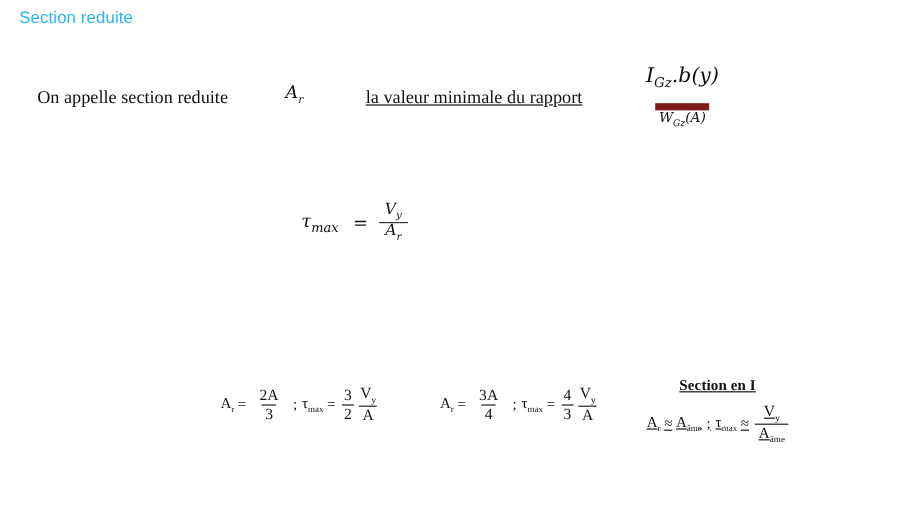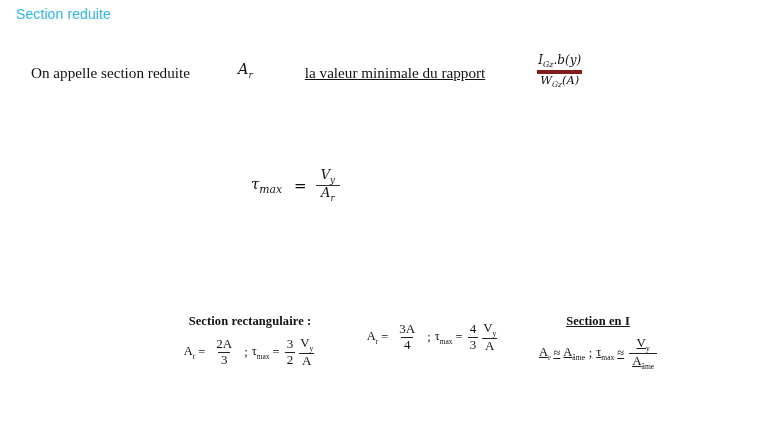--- a/index.html
+++ b/index.html
@@ -70,28 +70,28 @@
     align-items: center;
     vertical-align: middle;
     font-style: italic;
     font-family: "DejaVu Serif", "Liberation Serif", serif;
     line-height: 1.08;
     margin: 0 2px;
     position: relative;
     top: -1px;
   }
   .frac .num {
-    padding: 0 3px 0px 3px;
-    font-size: 12px;
+    padding: 0 3px 10px 3px;
+    font-size: 17px;
     white-space: nowrap;
   }
   .frac .den {
     padding: 0px 3px 0 3px;
     font-size: 11.5px;
-    border-top: 4px solid #7f1d1d;
+    border-top: 6px solid #7f1d1d;
     white-space: nowrap;
   }
   .frac .num sub, .frac .den sub {
     font-size: 0.66em;
   }
 
   
   .tau-formula {
     position: absolute;
     left: 251px;
@@ -236,21 +236,20 @@
   <span class="eq">=</span>
   <span class="bigfrac">
     <span class="num"><span>V</span><sub>y</sub></span>
     <span class="den"><span>A</span><sub>r</sub></span>
   </span>
 </div>
 
 <div class="sections">
 
   <div class="sec sec-rect">
-    <div class="sec-head">Section rectangulaire :</div>
     <div class="sec-body">
       <span class="lbl"><span>A</span><sub>r</sub></span>
       <span class="op">=</span>
       <span class="sfrac">
         <span class="num">2A</span>
         <span class="den">3</span>
       </span>
       <span class="semi">;</span>
       <span class="tau"><span>τ</span><sub>max</sub></span>
       <span class="op">=</span>

